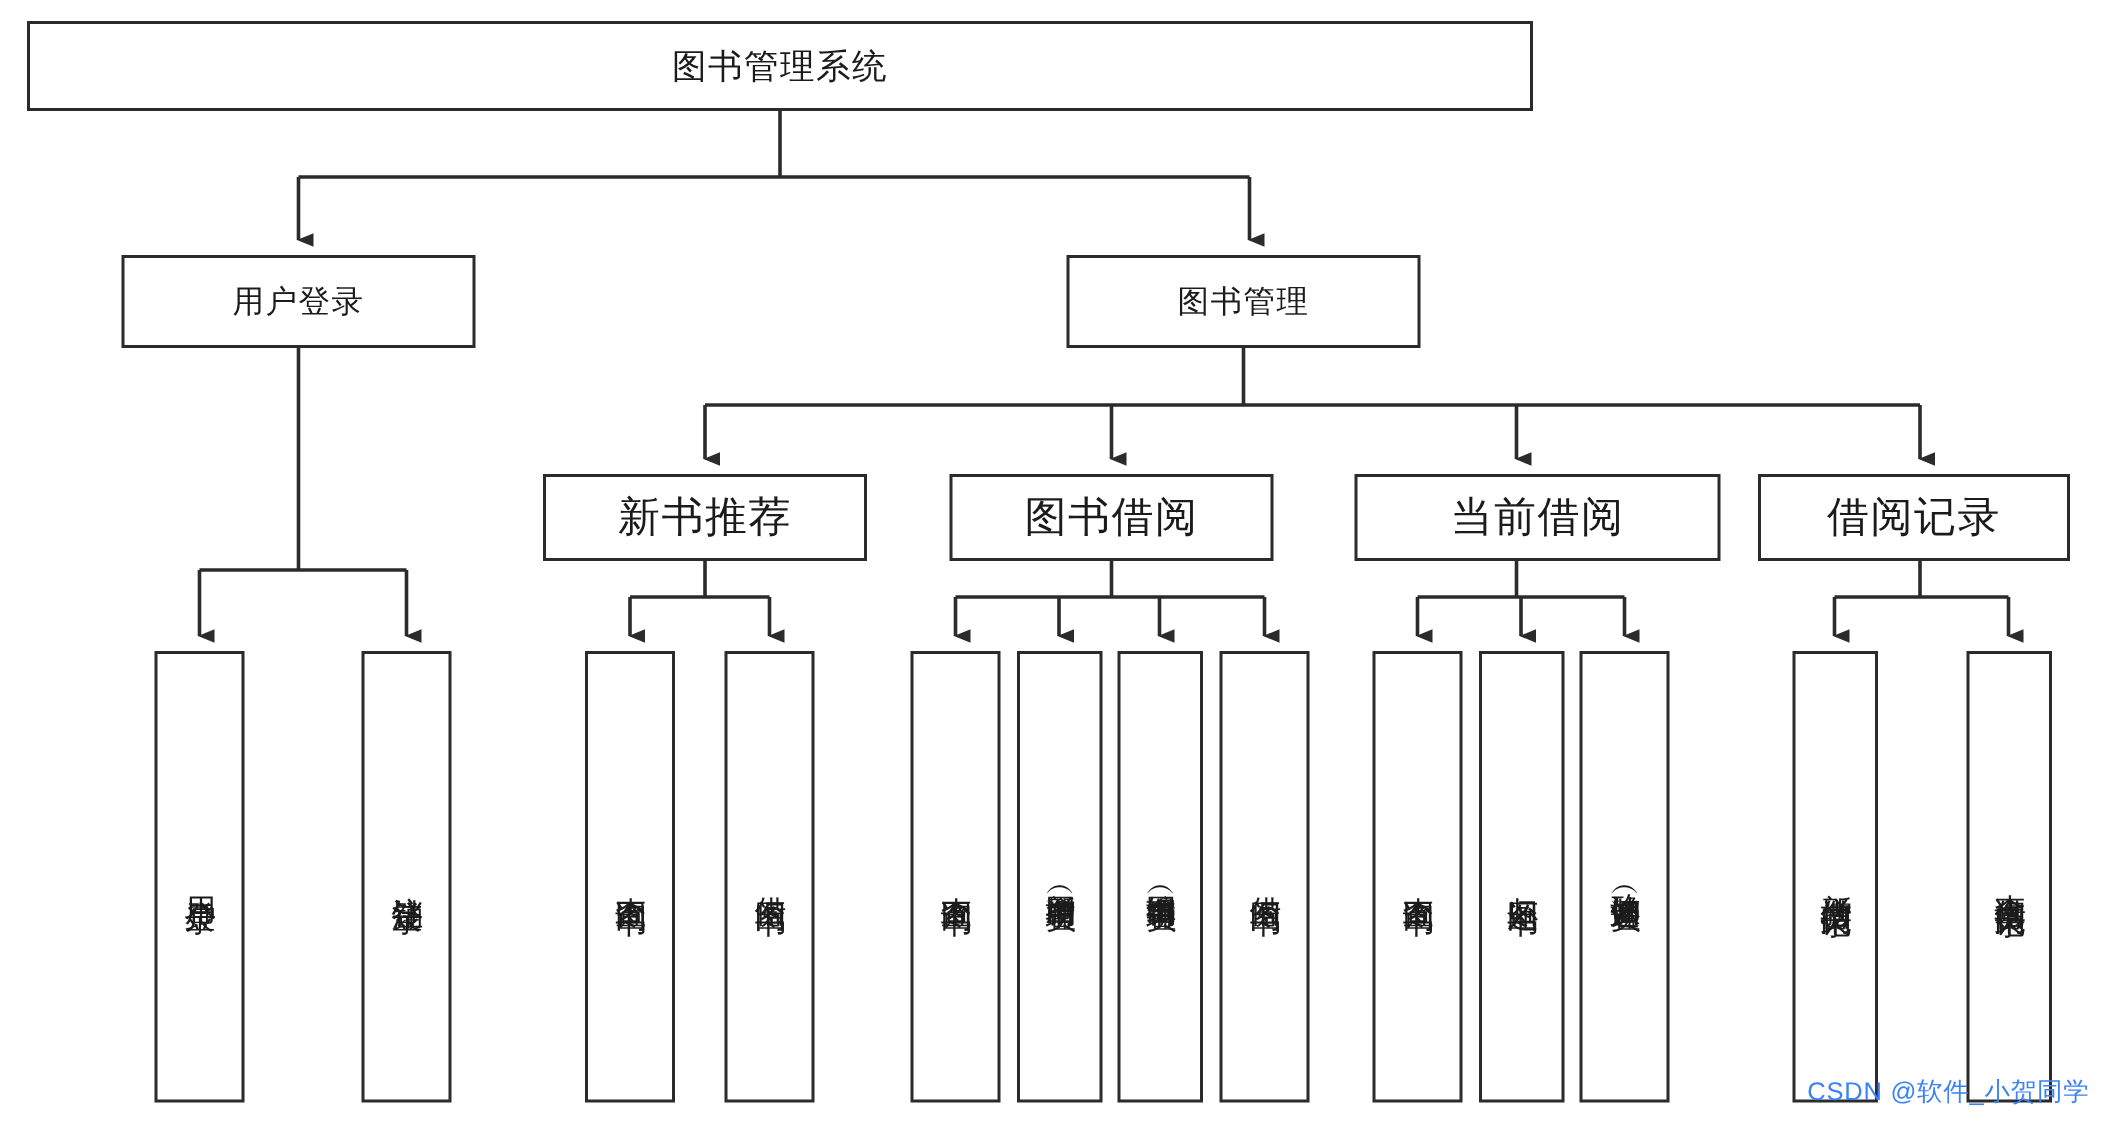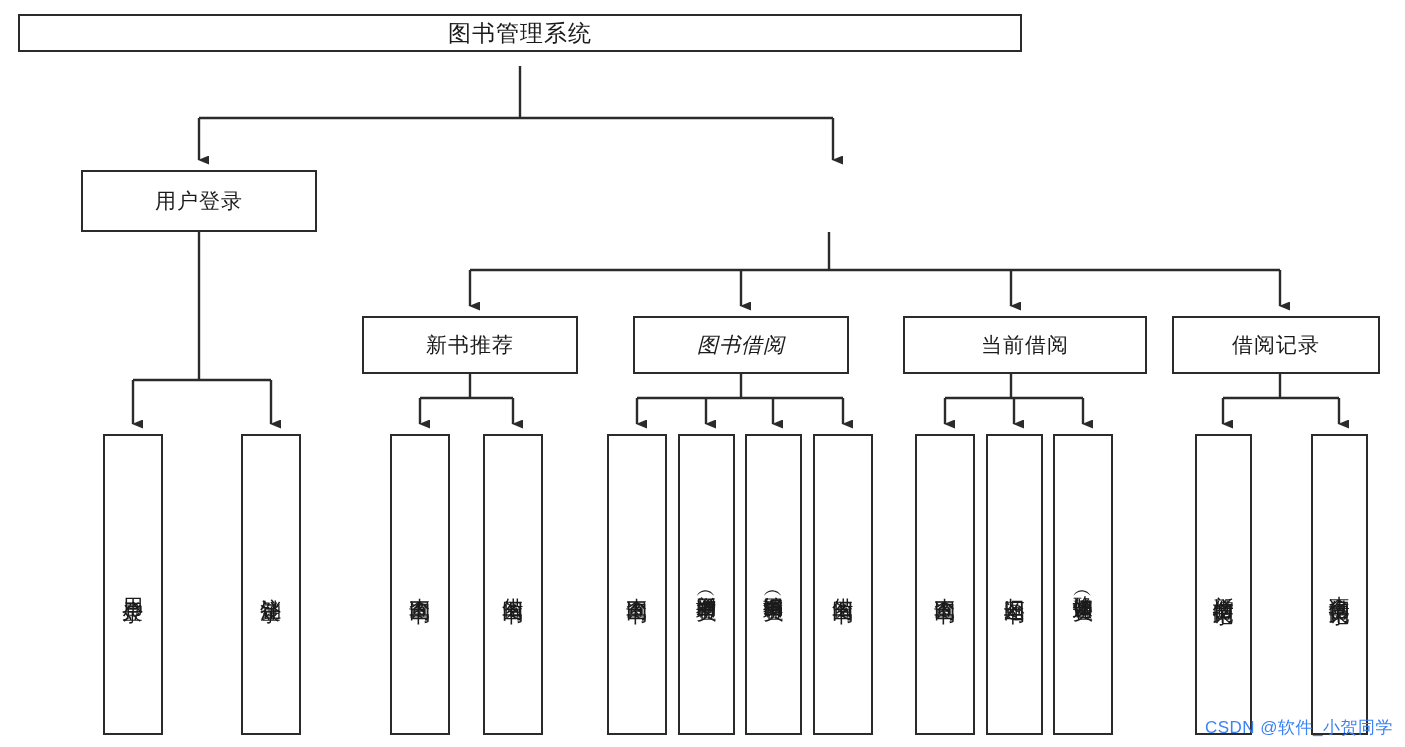--- a/index.html
+++ b/index.html
@@ -36,21 +36,21 @@
     justify-content: center;
     color: #1b1b1b;
   }
   .node.root {
     font-size: 23px;
   }
   .node.level2 {
     font-size: 21px;
   }
   .node.level3 {
-    font-size: 21px;
+    font-size: 28px;
   }
   .node.leaf {
     font-size: 21px;
     padding: 6px 0;
     align-items: center;
   }
   .vlabel {
     writing-mode: vertical-rl;
     text-orientation: upright;
     letter-spacing: 2px;
@@ -124,32 +124,35 @@
       <path d="M1014,398 L1014,424" marker-end="url(#arrow)"></path>
       <path d="M1083,398 L1083,424" marker-end="url(#arrow)"></path>
 
       <path d="M1280,374 L1280,398"></path>
       <path d="M1223,398 L1339,398"></path>
       <path d="M1223,398 L1223,424" marker-end="url(#arrow)"></path>
       <path d="M1339,398 L1339,424" marker-end="url(#arrow)"></path>
     </g>
   </svg>
 
-  <div class="node root" style="left:18px; top:14px; width:1004px; height:38px;">
+  <div class="node root" style="left:18px; top:14px; width:1004px; height:60px;">
     <span class="hlabel">图书管理系统</span>
   </div>
 
   <div class="node level2" style="left:81px; top:170px; width:236px; height:62px;">
     <span class="hlabel">用户登录</span>
   </div>
+  <div class="node level2" style="left:711px; top:170px; width:236px; height:62px;">
+    <span class="hlabel">图书管理</span>
+  </div>
 
   <div class="node level3" style="left:362px; top:316px; width:216px; height:58px;">
     <span class="hlabel">新书推荐</span>
   </div>
-  <div class="node level3" style="left:633px; top:316px; width:216px; height:58px;font-style:italic;">
+  <div class="node level3" style="left:633px; top:316px; width:216px; height:58px;">
     <span class="hlabel">图书借阅</span>
   </div>
   <div class="node level3" style="left:903px; top:316px; width:244px; height:58px;">
     <span class="hlabel">当前借阅</span>
   </div>
   <div class="node level3" style="left:1172px; top:316px; width:208px; height:58px;">
     <span class="hlabel">借阅记录</span>
   </div>
 
   <div class="node leaf" style="left:103px; top:434px; width:60px; height:301px;">

